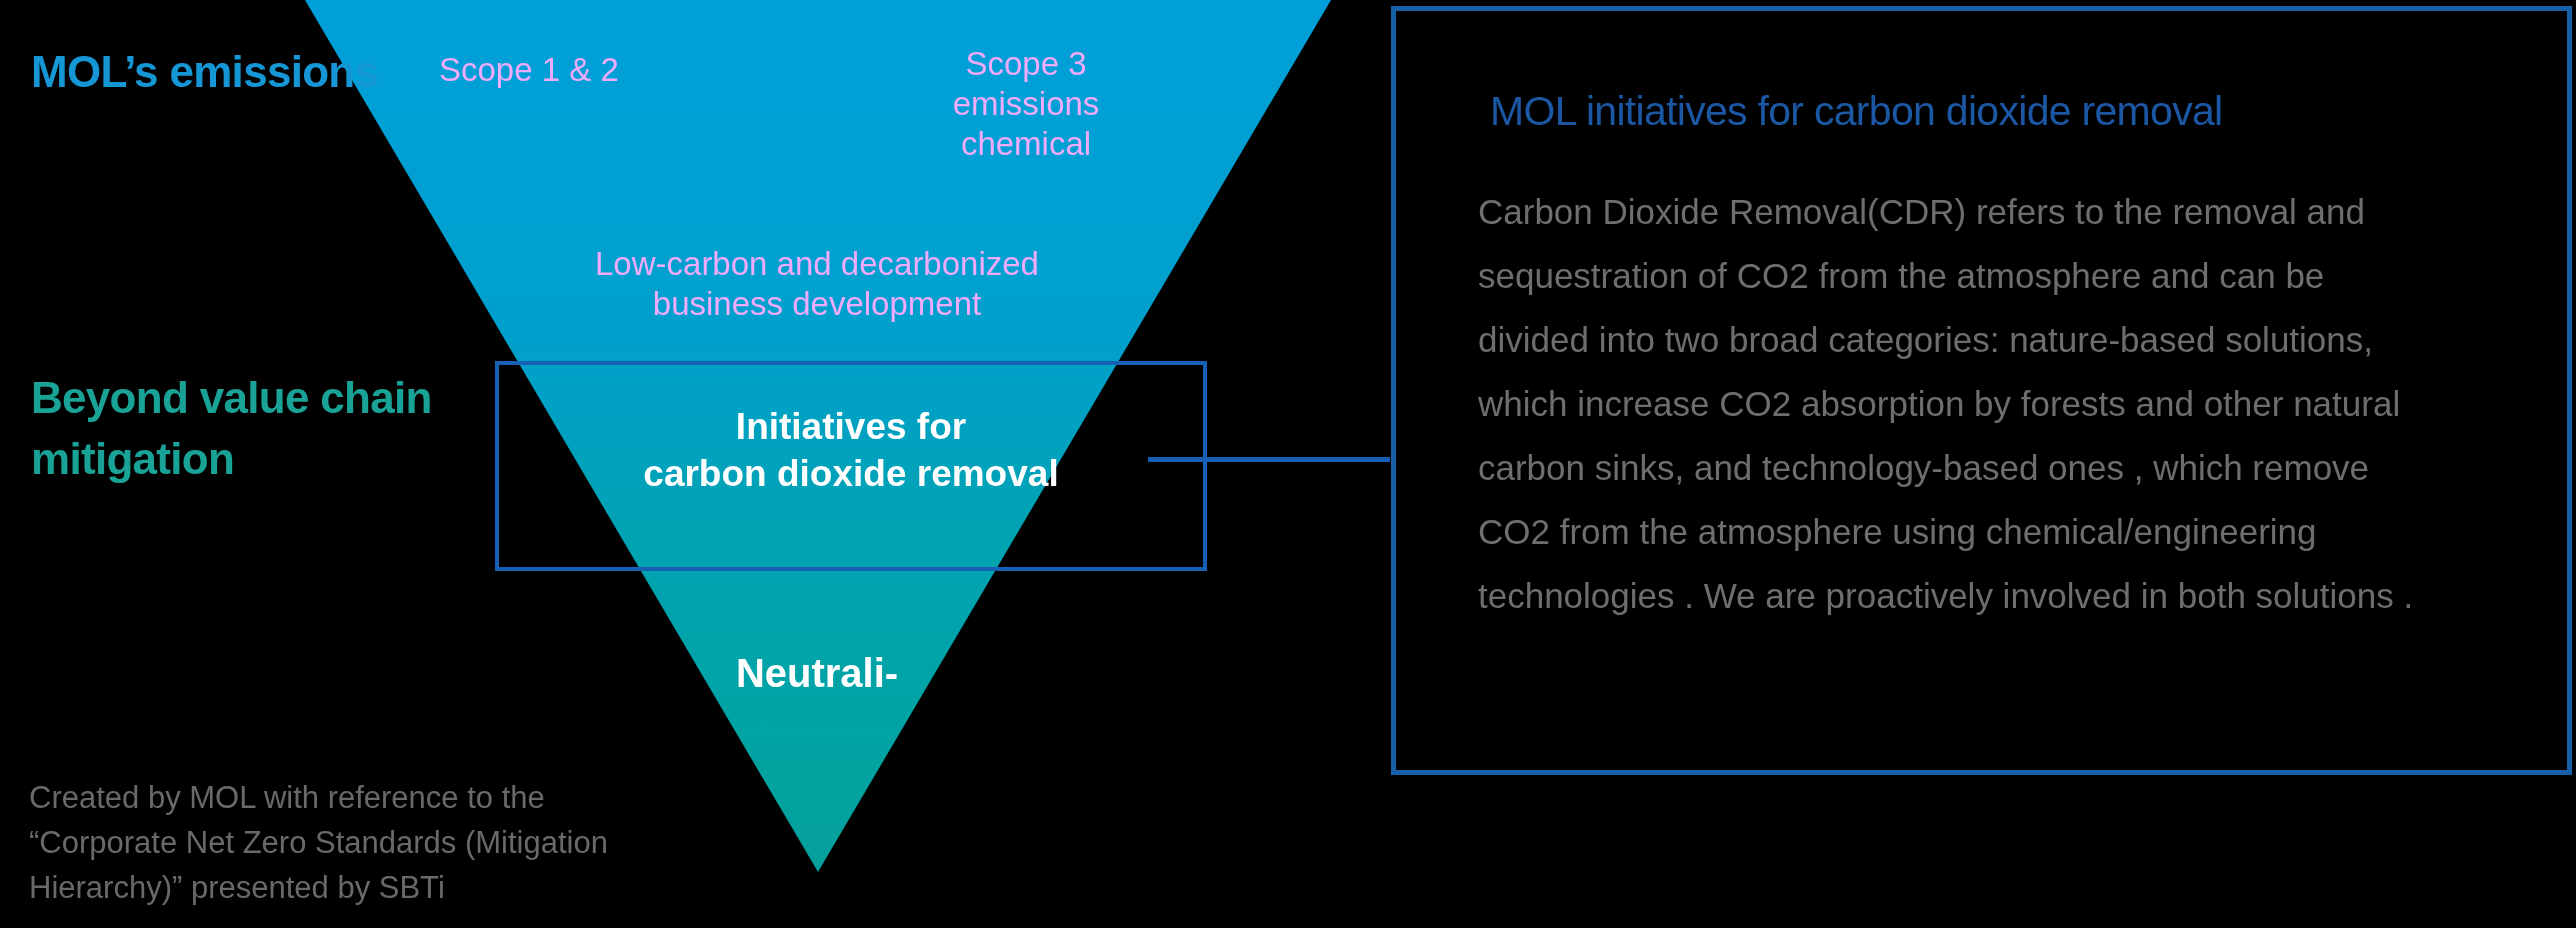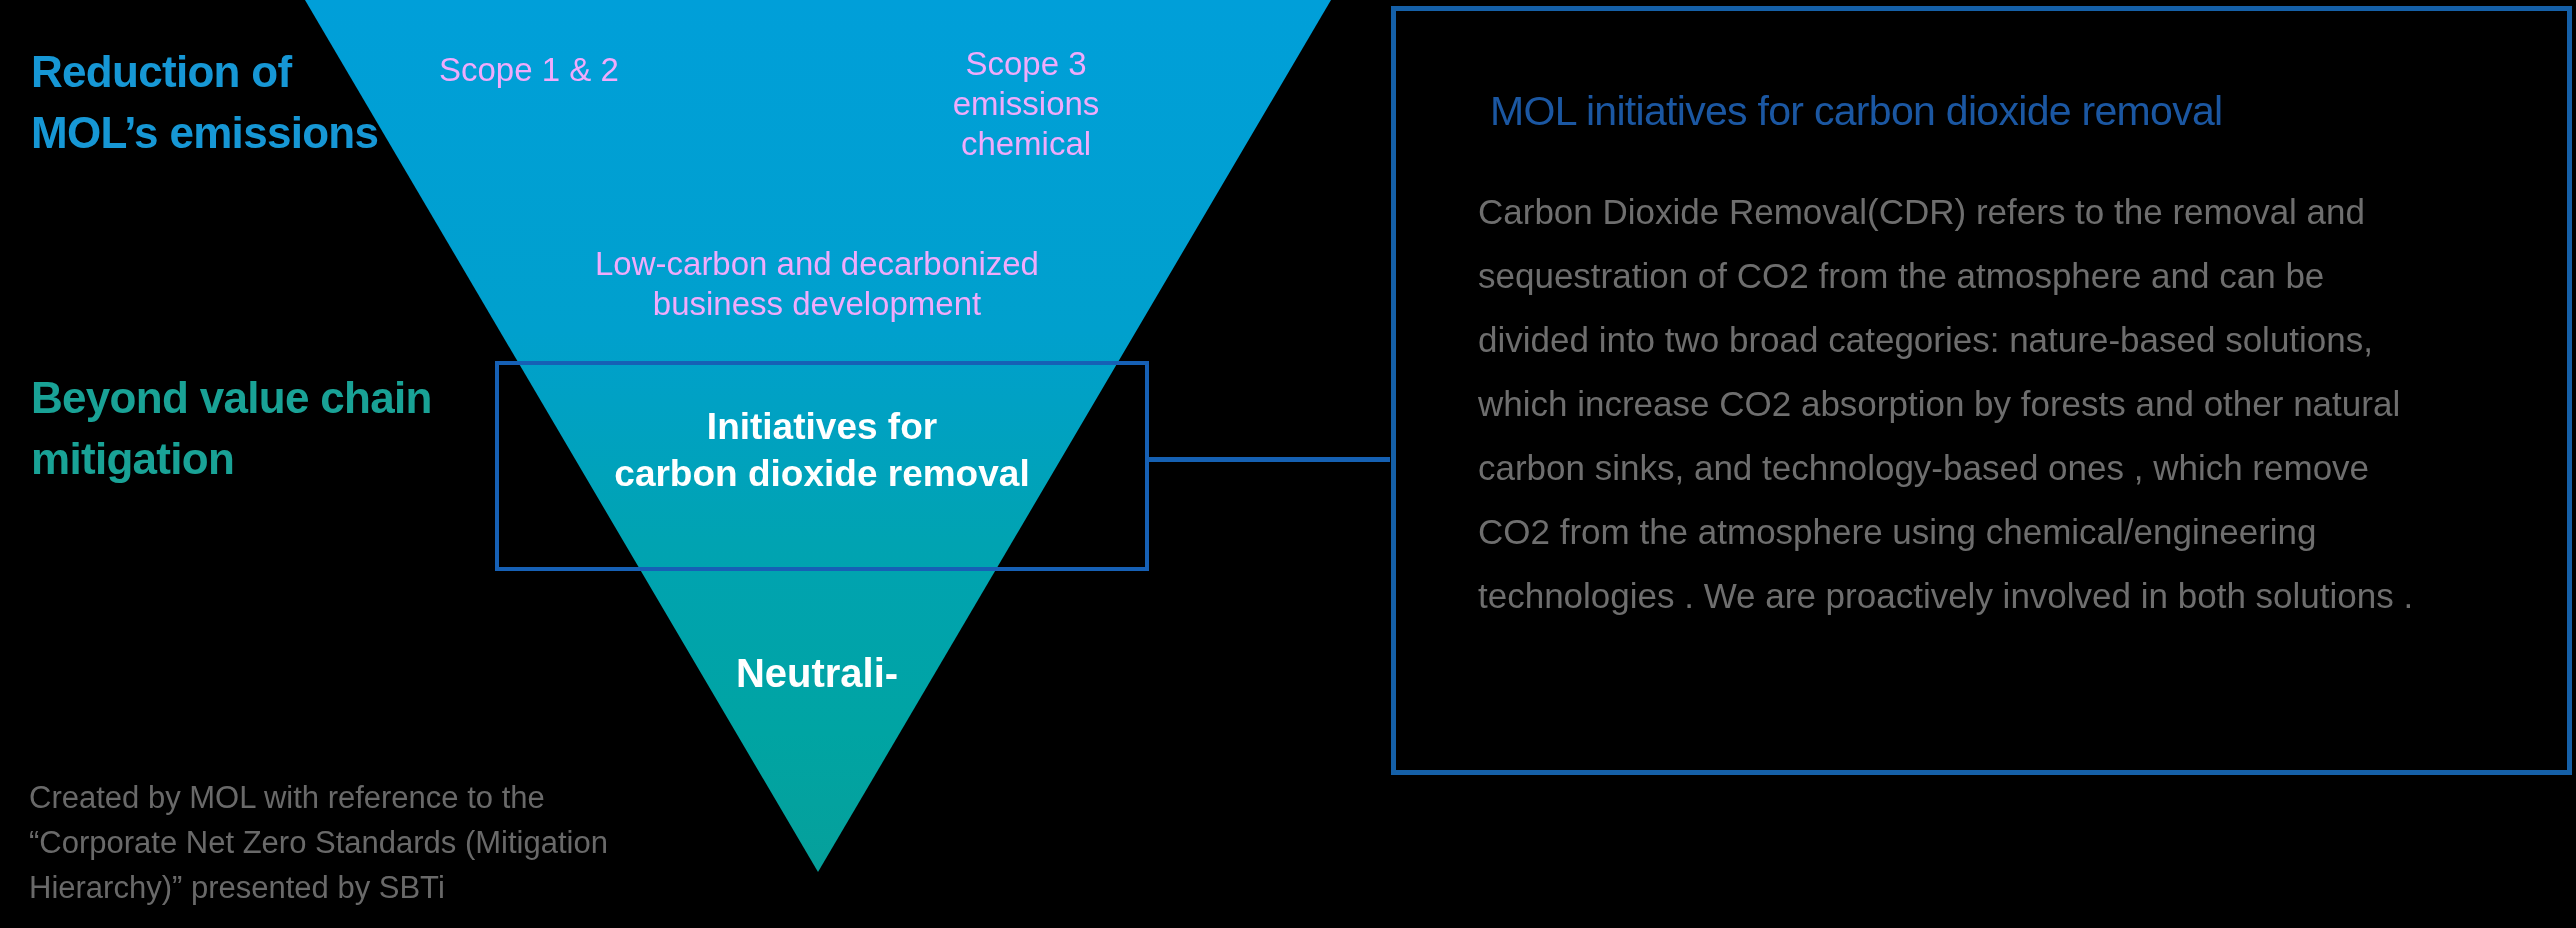--- a/index.html
+++ b/index.html
@@ -55,21 +55,21 @@
     top: 211px;
     width: 638px;
     margin-top: 33px;
   }
 
   
   .cdr-box {
     position: absolute;
     left: 495px;
     top: 361px;
-    width: 654px;
+    width: 712px;
     height: 210px;
     border: 4.3px solid #1660b5;
     box-sizing: border-box;
     display: flex;
     flex-direction: column;
     align-items: center;
     justify-content: center;
     padding-bottom: 33px;
     color: #ffffff;
     font-size: 37px;
@@ -190,21 +190,20 @@
     <div>carbon dioxide removal</div>
   </div>
 
   <div class="neutral">
     <div>Neutrali-</div>
   </div>
 
   <div class="connector"></div>
 
   <div class="side-label label-reduction">
-    <div>Reduction of</div>
     <div>MOL’s emissions</div>
   </div>
 
   <div class="side-label label-beyond">
     <div>Beyond value chain</div>
     <div>mitigation</div>
   </div>
 
   <div class="citation">
     <div>Created by MOL with reference to the</div>

